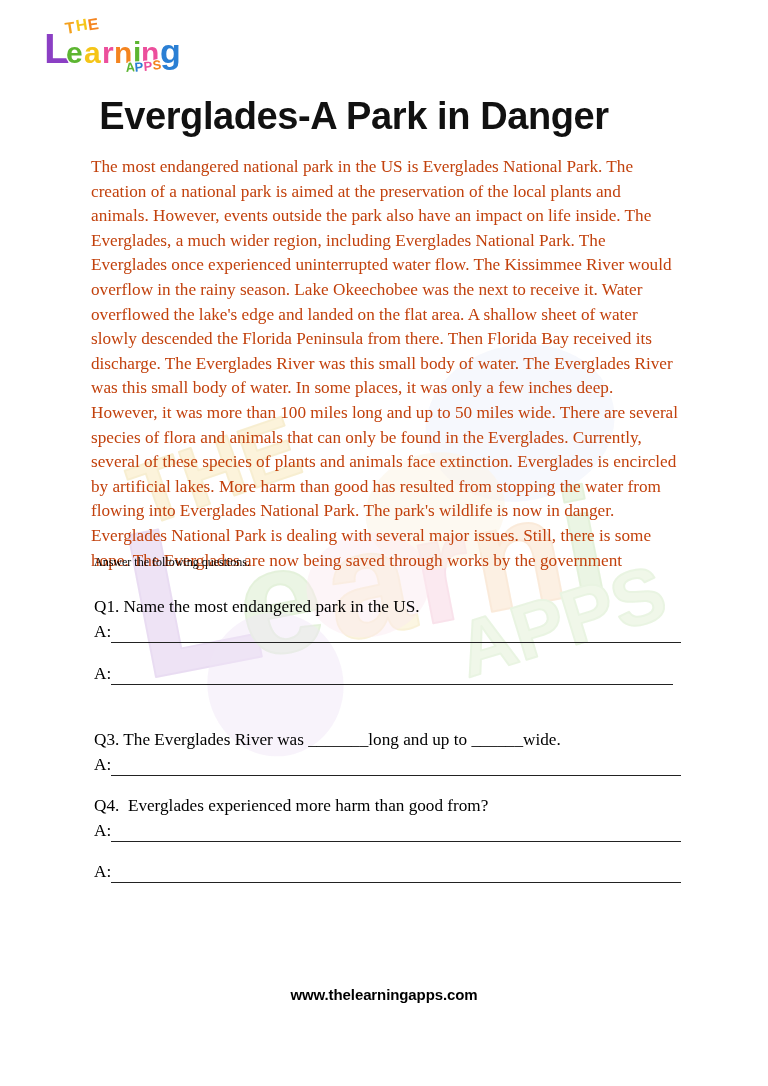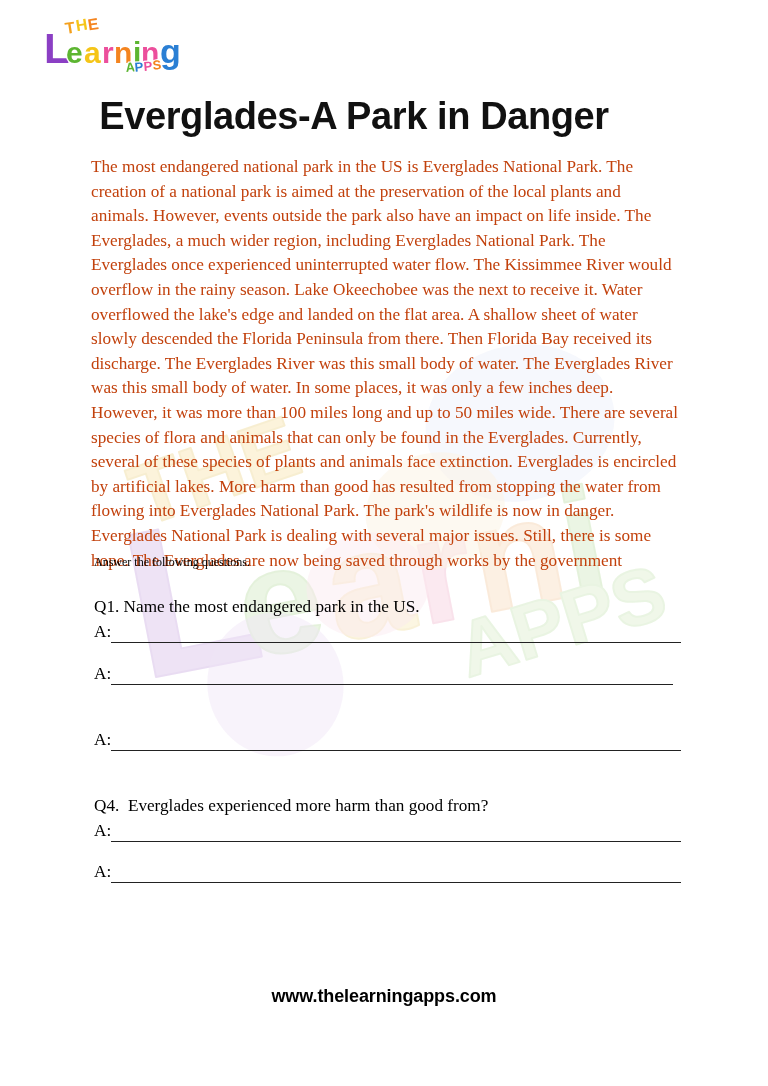--- a/index.html
+++ b/index.html
@@ -120,21 +120,21 @@
   }
 
   .footer {
     position: absolute;
     left: 0;
     top: 986px;
     width: 768px;
     text-align: center;
     font-family: "Liberation Sans", "DejaVu Sans", sans-serif;
     font-weight: bold;
-    font-size: 18px;
+    font-size: 15px;
     letter-spacing: -0.1px;
     color: #000000;
   }
 </style>
 </head>
 <body>
 
 <div class="page">
 
   <div class="watermark">
@@ -210,20 +210,21 @@
     </div>
 
     <div class="qa" style="top:662px; width:582px;">
       <div class="answer-row">
         <span class="answer-label">A:</span>
         <span class="answer-rule"></span>
       </div>
     </div>
 
     <div class="qa" style="top:728px;">
+      <span class="question">Q3. The Everglades River was _______long and up to ______wide.</span>
       <div class="answer-row">
         <span class="answer-label">A:</span>
         <span class="answer-rule"></span>
       </div>
     </div>
 
     <div class="qa" style="top:794px;">
       <span class="question">Q4.  Everglades experienced more harm than good from?</span>
       <div class="answer-row">
         <span class="answer-label">A:</span>

